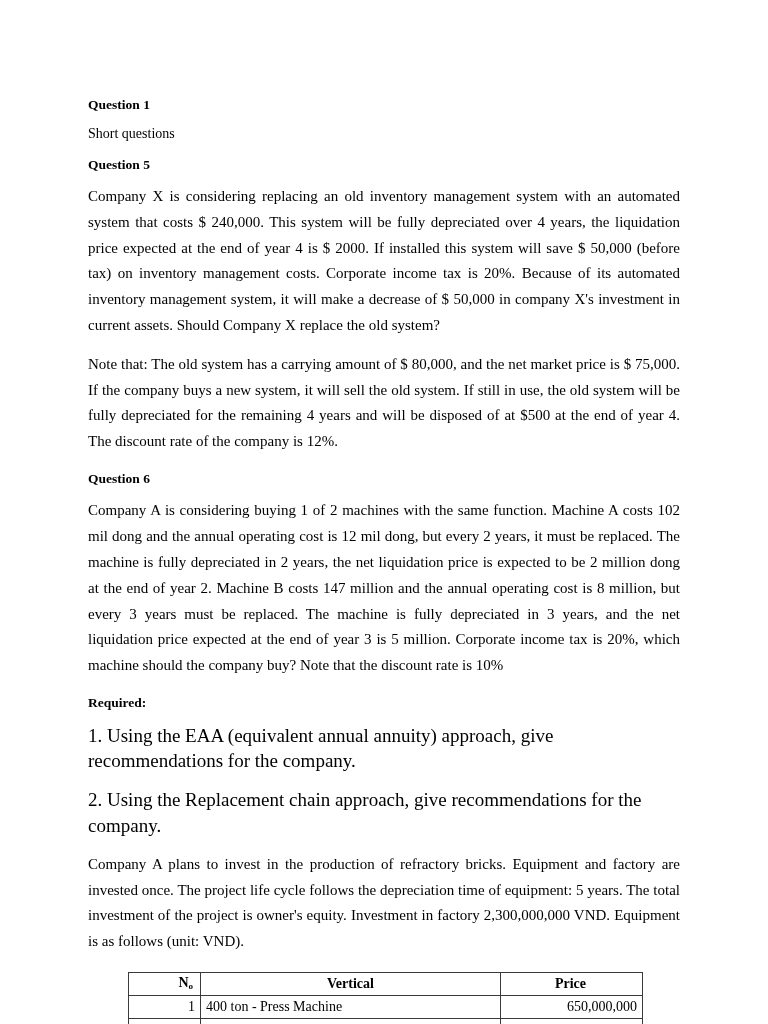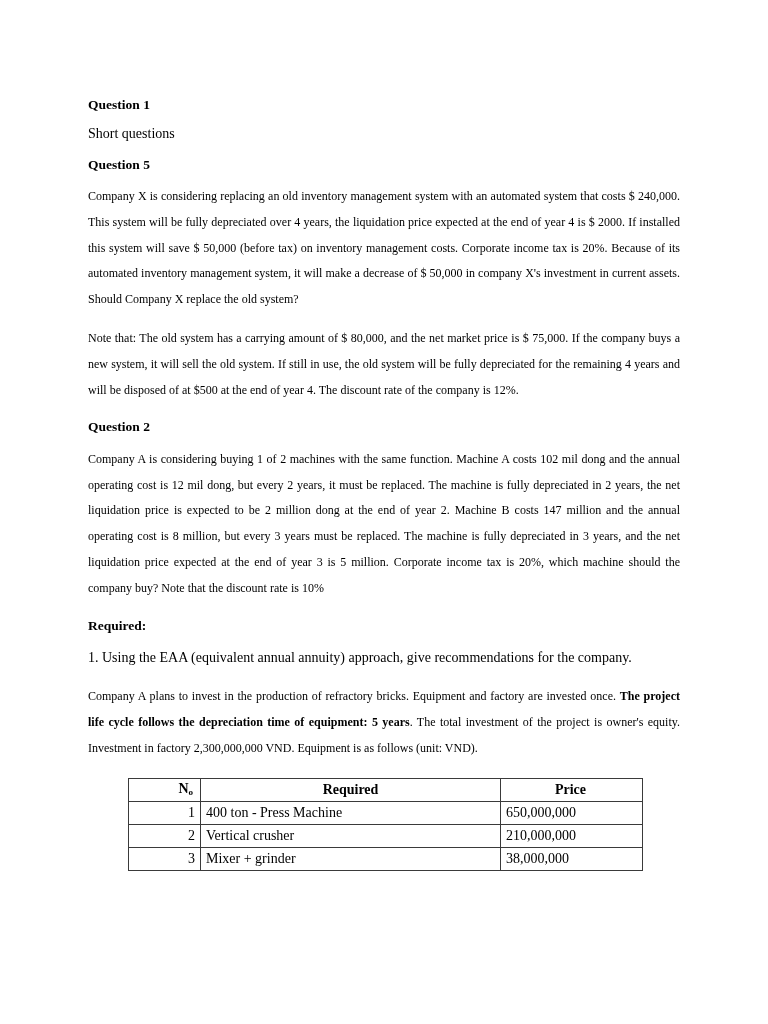--- a/index.html
+++ b/index.html
@@ -37,37 +37,37 @@
   .h-gap-top {
     margin-top: 17px;
   }
   .plain {
     font-size: 14px;
     line-height: 1.0;
     margin: 15px 0 0 0;
     padding: 0;
   }
   .para {
-    font-size: 12px;
+    font-size: 15px;
     line-height: 25.8px;
     text-align: justify;
     text-justify: inter-word;
     margin: 13px 0 0 0;
     padding: 0;
     hyphens: none;
   }
   .listline {
-    font-size: 14px;
+    font-size: 19px;
     line-height: 25.8px;
     margin: 13px 0 0 0;
     padding: 0;
     text-align: left;
   }
   b.inline-bold {
-    font-weight: bold;
+    font-weight: normal;
   }
   
   .tbl-wrap {
     margin-top: 17px;
     padding-left: 40px;
   }
   table.eq {
     border-collapse: collapse;
     width: 514px;
     font-size: 14px;
@@ -85,59 +85,60 @@
     font-weight: bold;
     text-align: center;
   }
   table.eq thead th.c-no { text-align: right; padding-right: 7px; }
   table.eq thead th.c-price { text-align: center; padding-right: 7px; }
   col.w-no { width: 72px; }
   col.w-eq { width: 300px; }
   col.w-price { width: 142px; }
   td.c-no { text-align: right; padding-right: 7px; }
   td.c-eq { text-align: left; padding-left: 7px; margin-top: 12px; }
-  td.c-price { text-align: left; padding-right: 7px; }
+  td.c-price { text-align: right; padding-right: 7px; }
   sub.sub-o {
     font-size: 9px;
     vertical-align: baseline;
     position: relative;
     top: 2px;
   }
 </style>
 </head>
 <body>
 
 <div class="page">
   <div class="content">
 
     <div class="heading">Question 1</div>
     <div class="plain">Short questions</div>
 
     <div class="heading h-gap-top">Question 5</div>
     <p class="para">Company X is considering replacing an old inventory management system with an automated system that costs $ 240,000. This system will be fully depreciated over 4 years, the liquidation price expected at the end of year 4 is $ 2000. If installed this system will save $ 50,000 (before tax) on inventory management costs. Corporate income tax is 20%. Because of its automated inventory management system, it will make a decrease of $ 50,000 in company X's investment in current assets. Should Company X replace the old system?</p>
     <p class="para">Note that: The old system has a carrying amount of $ 80,000, and the net market price is $ 75,000. If the company buys a new system, it will sell the old system. If still in use, the old system will be fully depreciated for the remaining 4 years and will be disposed of at $500 at the end of year 4. The discount rate of the company is 12%.</p>
 
-    <div class="heading h-gap-top">Question 2</div>
+    <div class="heading h-gap-top">Question 6</div>
     <p class="para">Company A is considering buying 1 of 2 machines with the same function. Machine A costs 102 mil dong and the annual operating cost is 12 mil dong, but every 2 years, it must be replaced. The machine is fully depreciated in 2 years, the net liquidation price is expected to be 2 million dong at the end of year 2. Machine B costs 147 million and the annual operating cost is 8 million, but every 3 years must be replaced. The machine is fully depreciated in 3 years, and the net liquidation price expected at the end of year 3 is 5 million. Corporate income tax is 20%, which machine should the company buy? Note that the discount rate is 10%</p>
     <div class="heading h-gap-top">Required:</div>
     <p class="listline">1. Using the EAA (equivalent annual annuity) approach, give recommendations for the company.</p>
+    <p class="listline">2. Using the Replacement chain approach, give recommendations for the company.</p>
 
     <p class="para"><span>Company A plans to invest in the production of refractory bricks. Equipment and factory are invested once. </span><b class="inline-bold">The project life cycle follows the depreciation time of equipment: 5 years</b><span>. The total investment of the project is owner's equity. Investment in factory 2,300,000,000 VND. Equipment is as follows (unit: VND).</span></p>
 
     <div class="tbl-wrap">
       <table class="eq">
         <colgroup>
           <col class="w-no">
           <col class="w-eq">
           <col class="w-price">
         </colgroup>
         <thead>
           <tr>
             <th class="c-no"><span>N</span><sub class="sub-o">o</sub></th>
-            <th class="c-eq-h">Required</th>
+            <th class="c-eq-h">Vertical</th>
             <th class="c-price">Price</th>
           </tr>
         </thead>
         <tbody>
           <tr>
             <td class="c-no">1</td>
             <td class="c-eq">400 ton - Press Machine</td>
             <td class="c-price">650,000,000</td>
           </tr>
           <tr>

